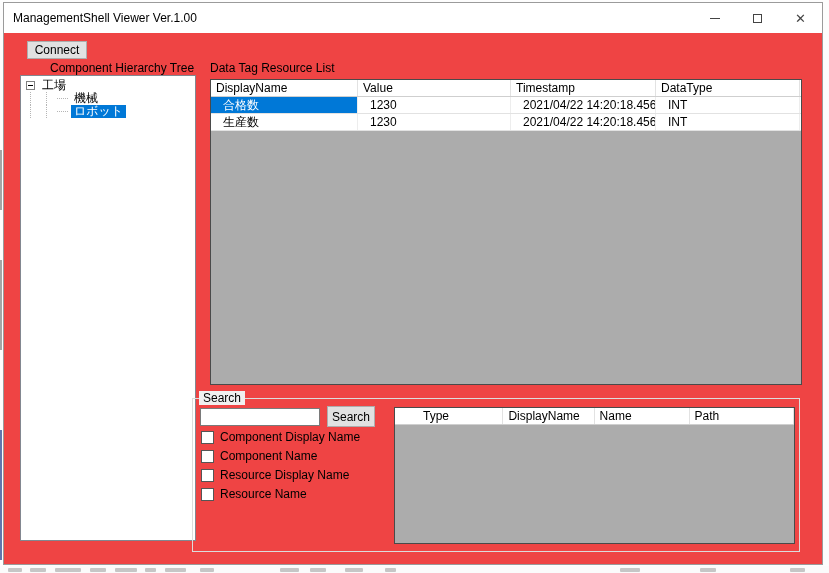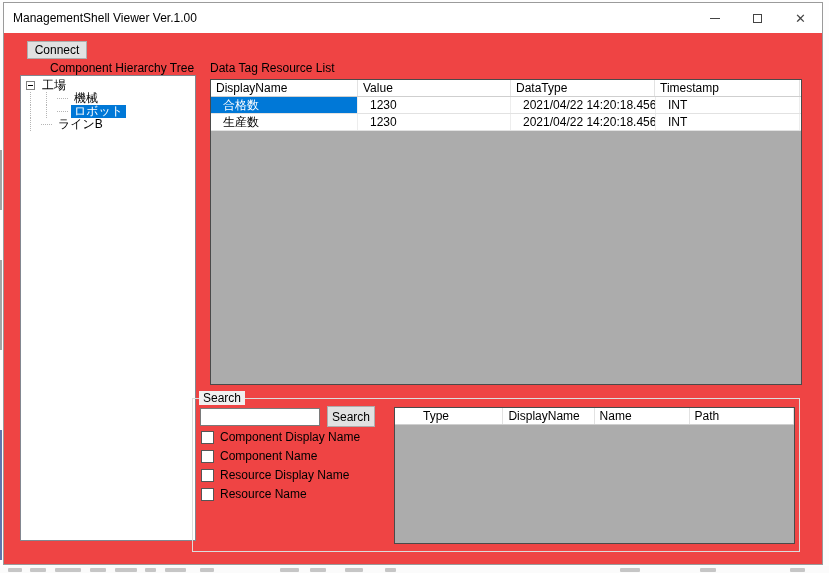--- a/index.html
+++ b/index.html
@@ -111,34 +111,29 @@
             <div class="guide"></div>
             <div class="dash"></div>
             <div class="t-label">機械</div>
           </div>
           <div class="t-row">
             <div class="guide"></div>
             <div class="guide"></div>
             <div class="dash"></div>
             <div class="t-label selected">ロボット</div>
           </div>
-          <div class="t-row">
-            <div class="guide"></div>
-            <div class="dash"></div>
-            <div class="t-label">ラインB</div>
-          </div>
         </div>
 
       <div class="section-label list-label">Data Tag Resource List</div>
       <div class="listview resource-list">
         <div class="lv-header" id="res-head">
             <div class="lv-hcell" style="width: 147px;">DisplayName</div>
             <div class="lv-hcell" style="width: 153px;">Value</div>
+            <div class="lv-hcell" style="width: 145px;">Timestamp</div>
             <div class="lv-hcell" style="width: 144px;">DataType</div>
-            <div class="lv-hcell" style="width: 145px;">Timestamp</div>
           </div>
         <div id="res-body">
             <div class="lv-row">
               <div class="lv-cell sel" style="width: 147px;">合格数</div>
               <div class="lv-cell" style="width: 153px;">1230</div>
               <div class="lv-cell" style="width: 145px;">2021/04/22 14:20:18.456</div>
               <div class="lv-cell" style="width: 144px;">INT</div>
             </div>
             <div class="lv-row">
               <div class="lv-cell" style="width: 147px;">生産数</div>

